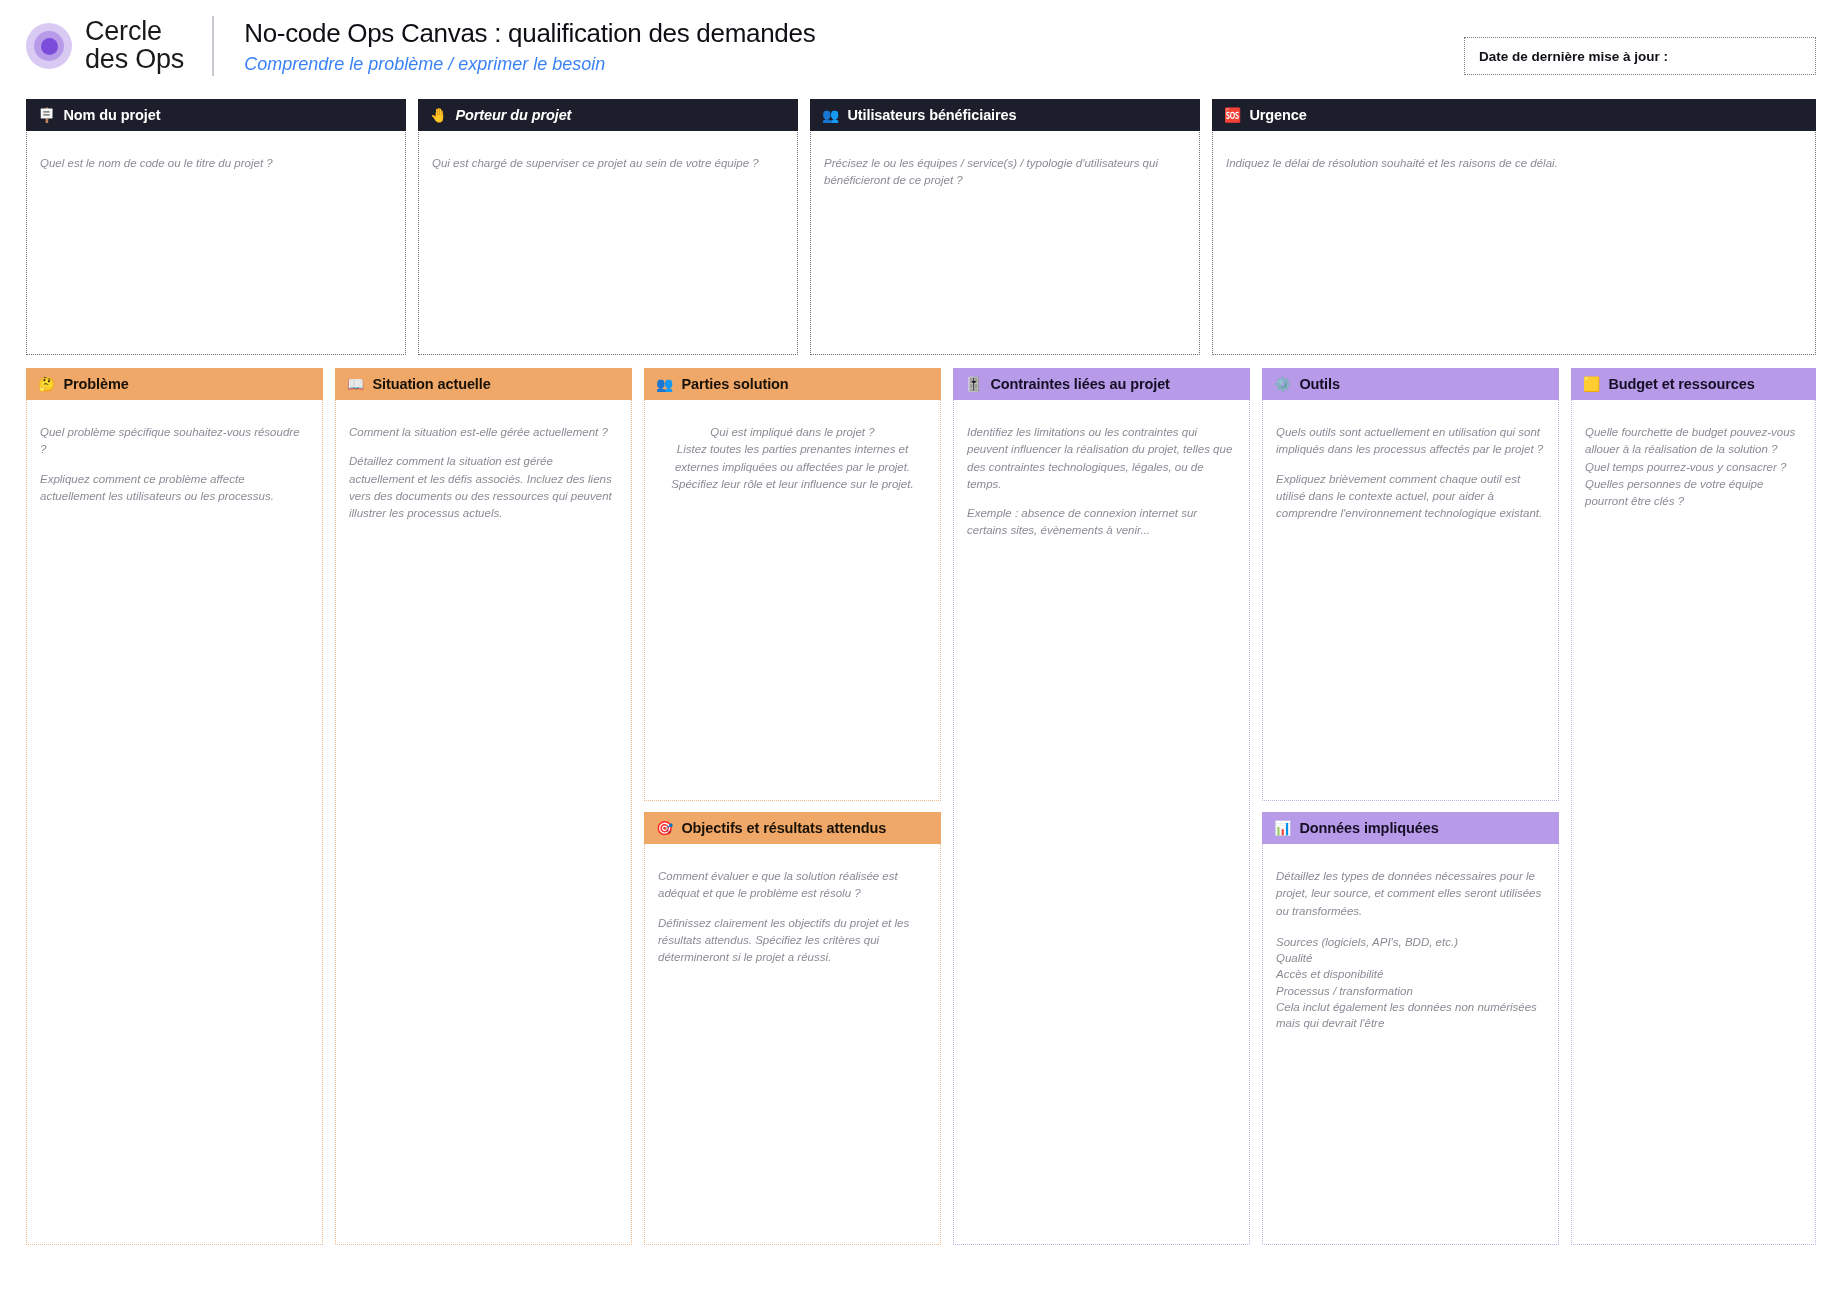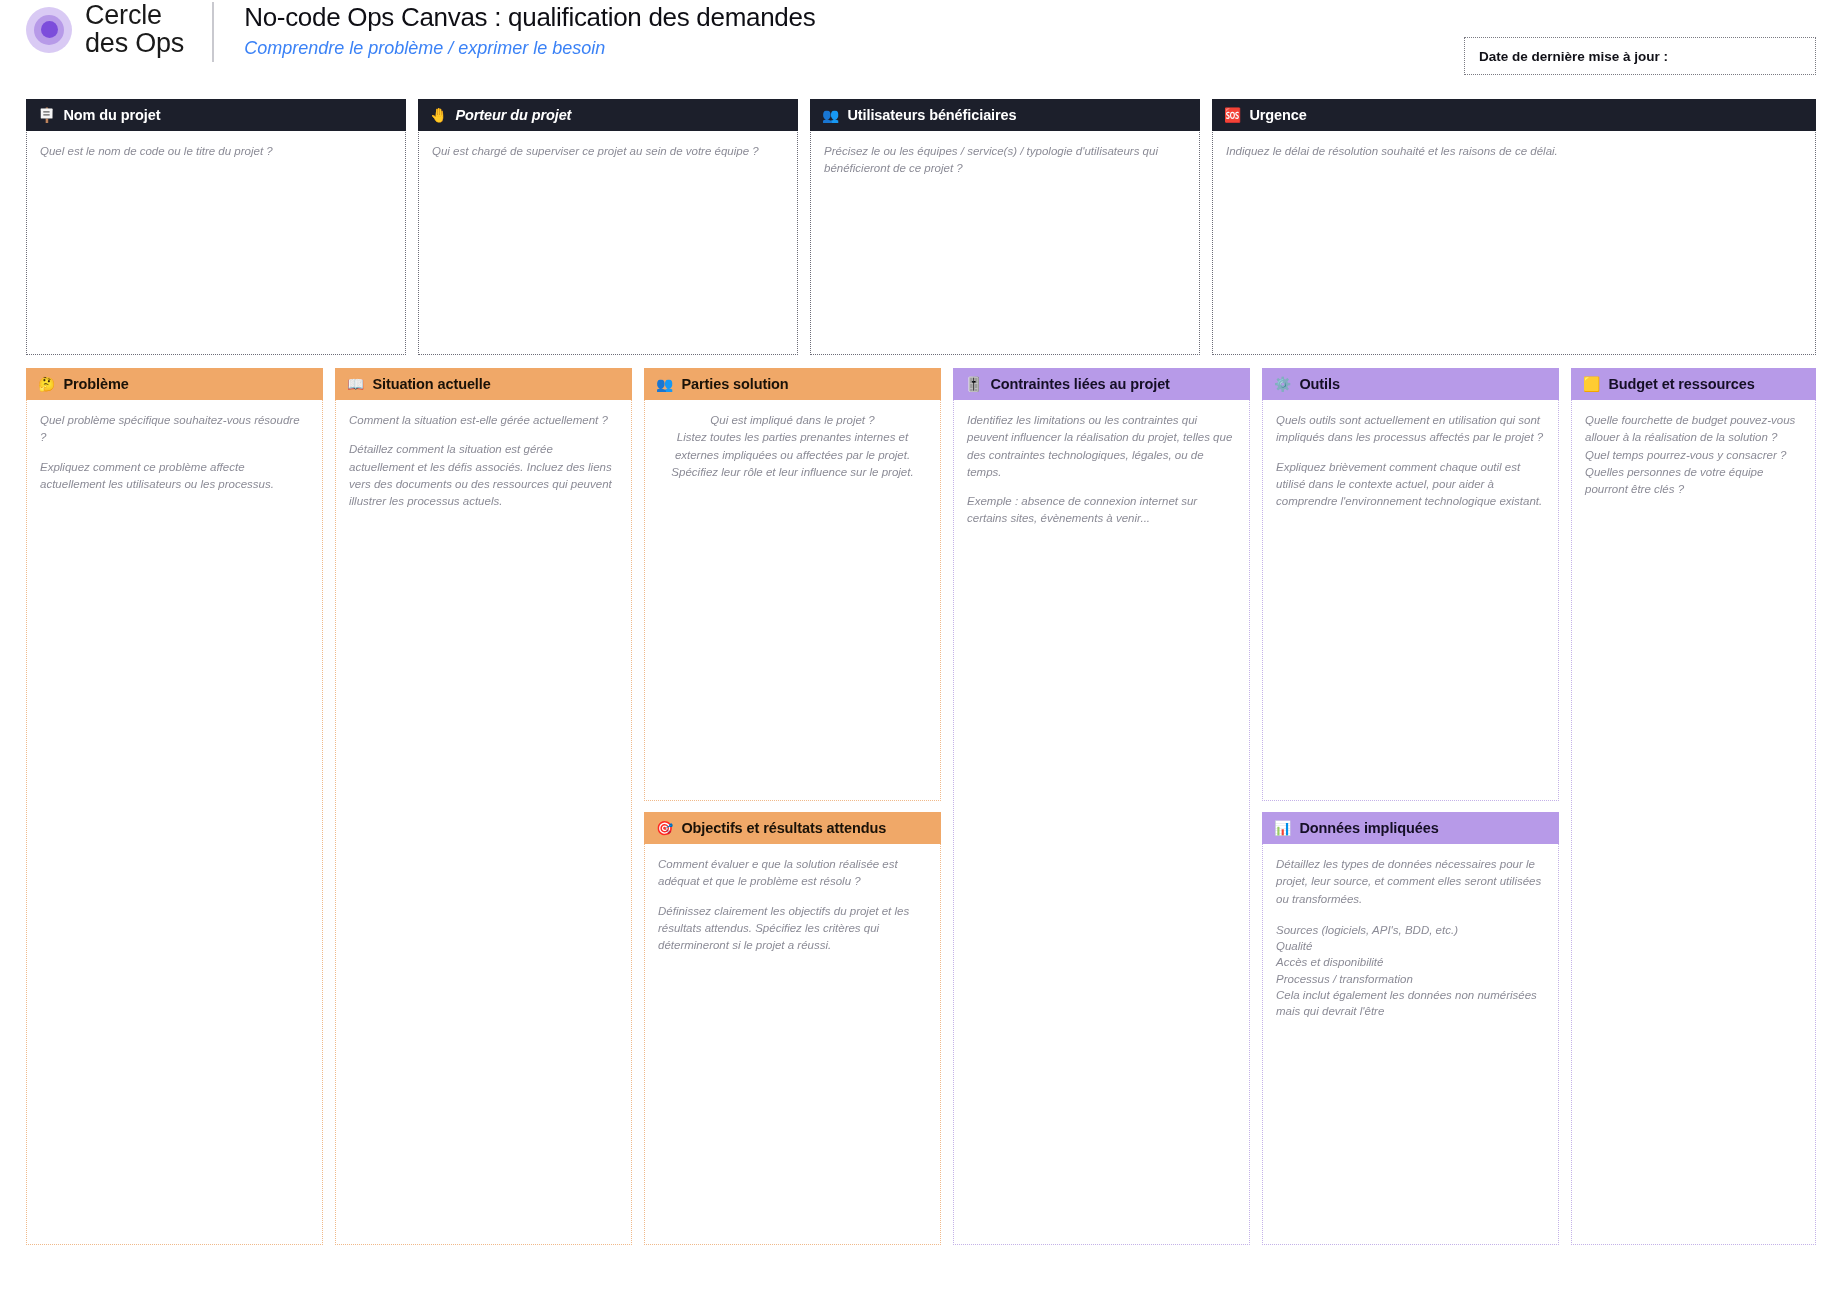--- a/index.html
+++ b/index.html
@@ -9,21 +9,21 @@
     height: 1301px;
     background: #ffffff;
     font-family: "Liberation Sans", sans-serif;
     overflow: hidden;
     position: relative;
   }
 
   
   .header {
     display: flex;
-    align-items: flex-start;
+    align-items: center;
     padding: 2px 26px 10px 26px;
     height: 100px;
     position: relative;
   }
   .brand { display: flex; align-items: center; gap: 13px; }
   .brand-mark {
     width: 46px; height: 46px; border-radius: 50%;
     background: #d9caf4;
     display: flex; align-items: center; justify-content: center;
     flex: 0 0 auto;
@@ -71,21 +71,21 @@
   }
   .card { display: flex; flex-direction: column; background: #fff; }
   .card-head {
     display: flex; align-items: center; gap: 8px;
     padding: 8px 12px;
     min-height: 32px;
   }
   .card-head .ico { font-size: 14px; line-height: 1; flex: 0 0 auto; }
   .card-title { font-size: 14.5px; font-weight: 700; letter-spacing: -0.1px; }
   .card-body {
-    flex: 1; padding: 12px 13px;
+    flex: 1; padding: 24px 13px;
     font-size: 11.5px; font-style: italic; line-height: 1.5;
     color: #8b8b96;
   }
   .card-body p { margin-bottom: 12px; }
   .card-body p:last-child { margin-bottom: 0; }
 
   
   .dark .card-head { background: #1c1f2b; }
   .dark .card-title { color: #ffffff; }
   .dark { border: 1px dotted #6d6d78; border-top: none; }

